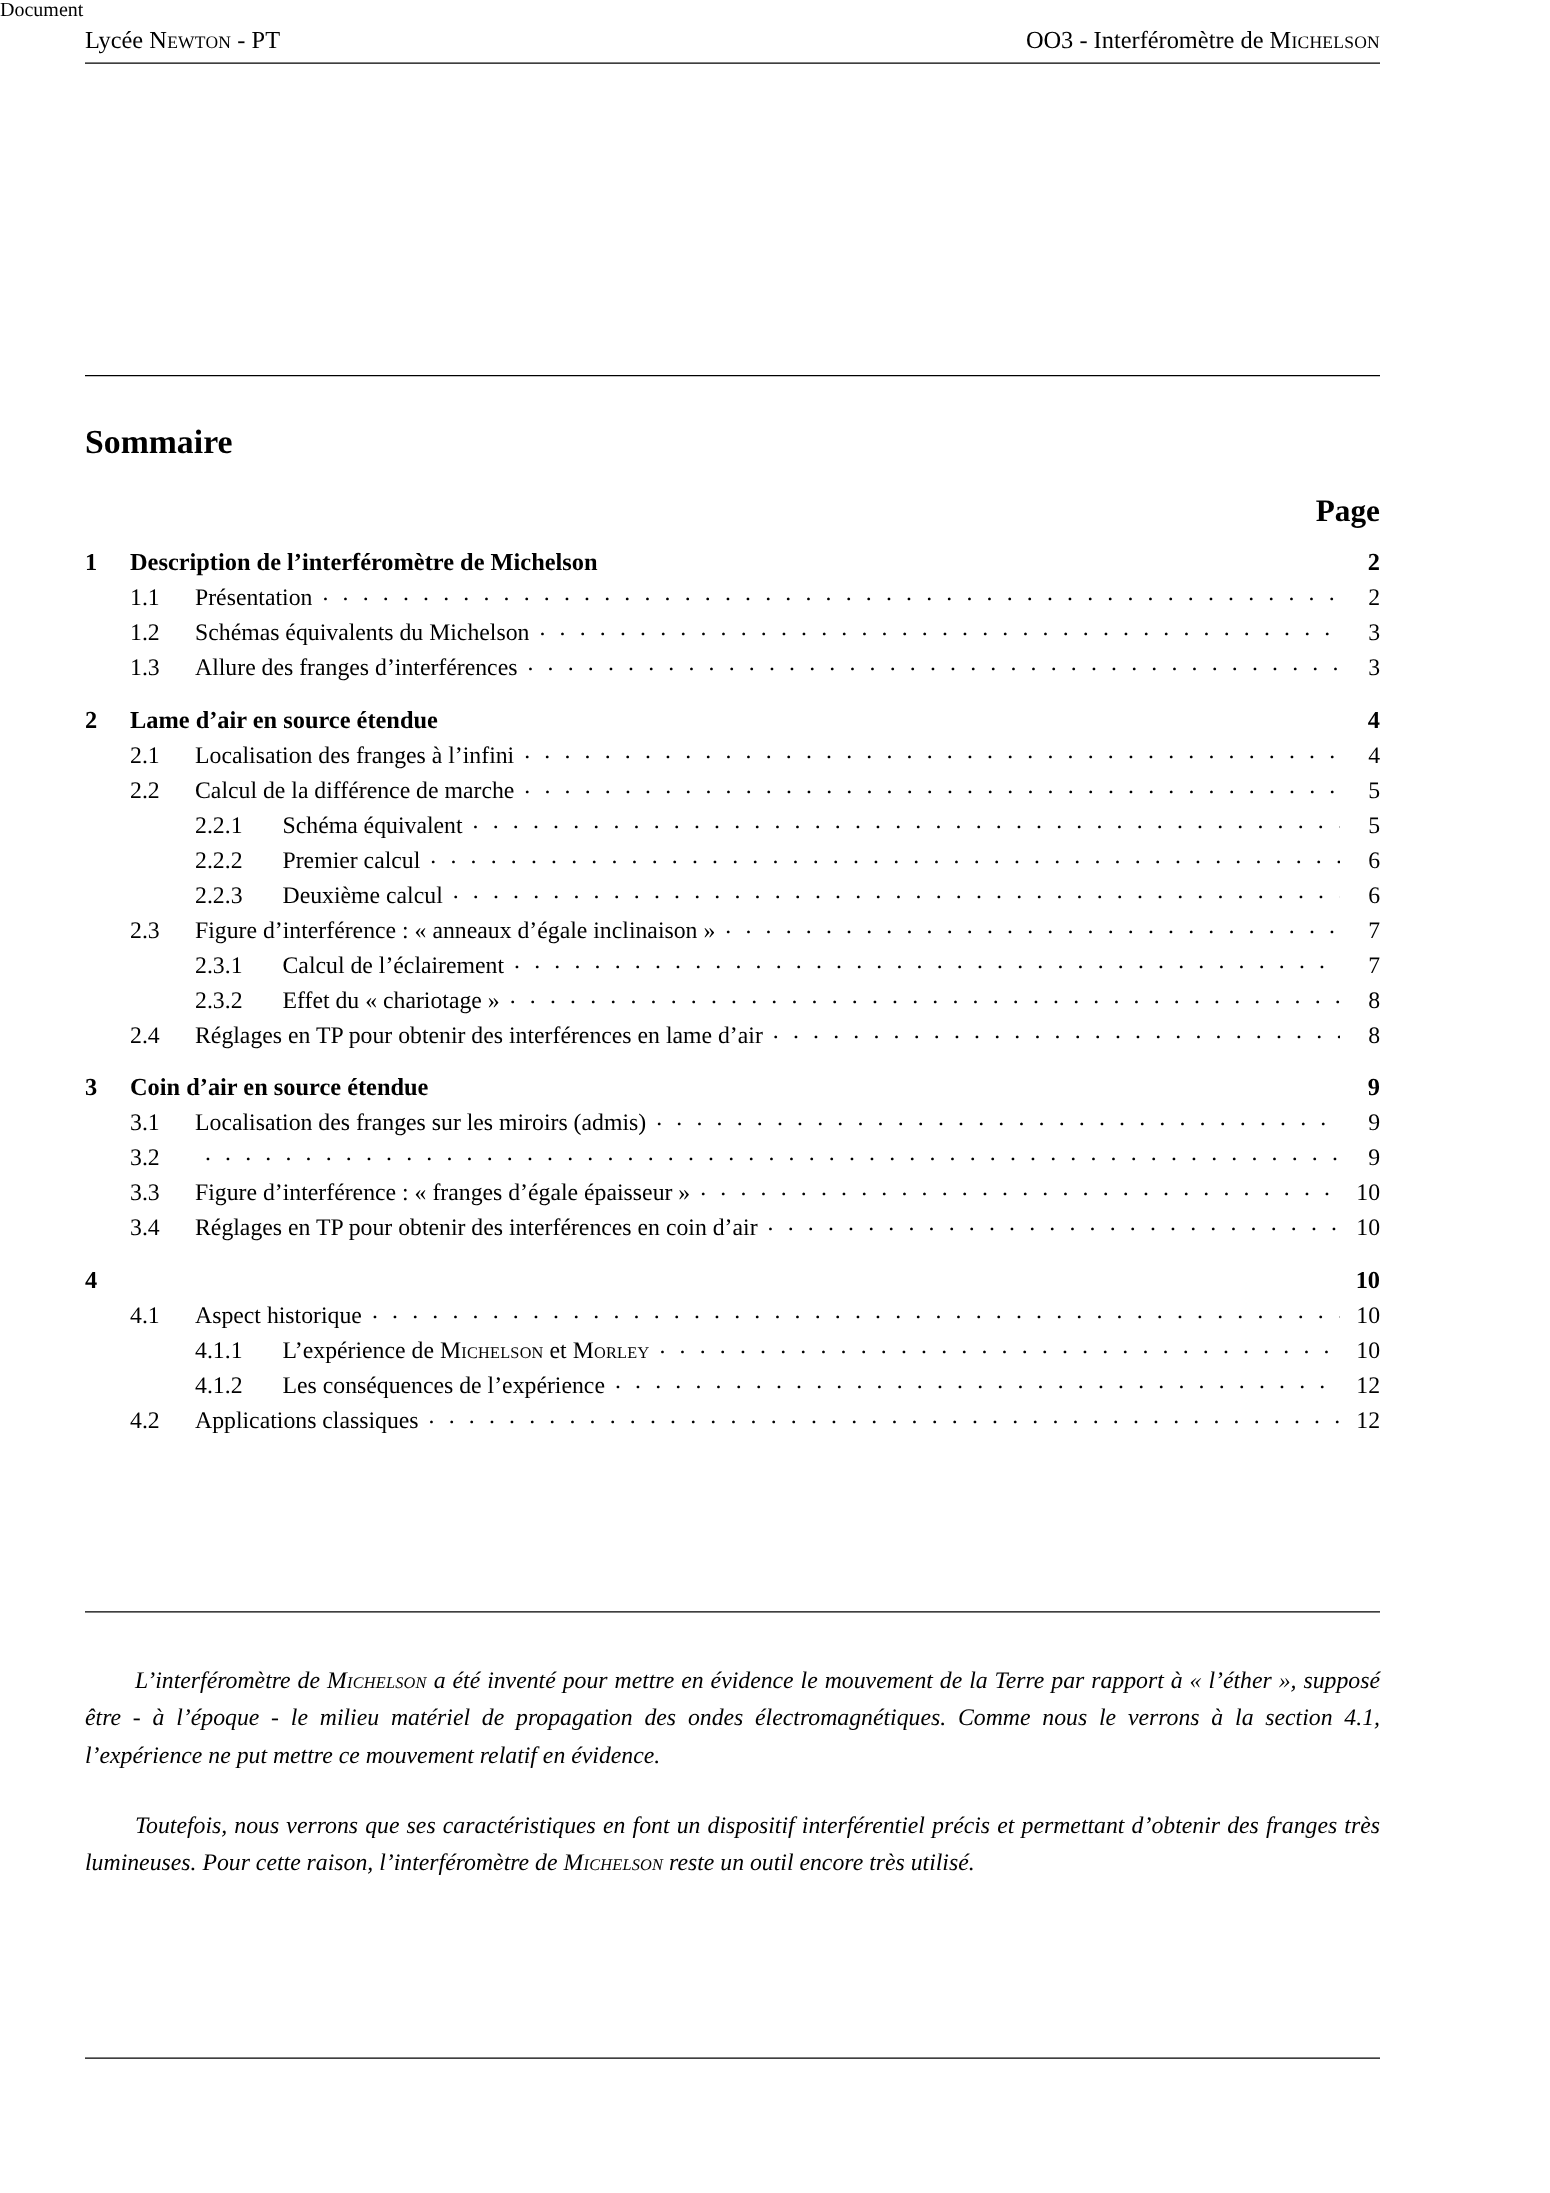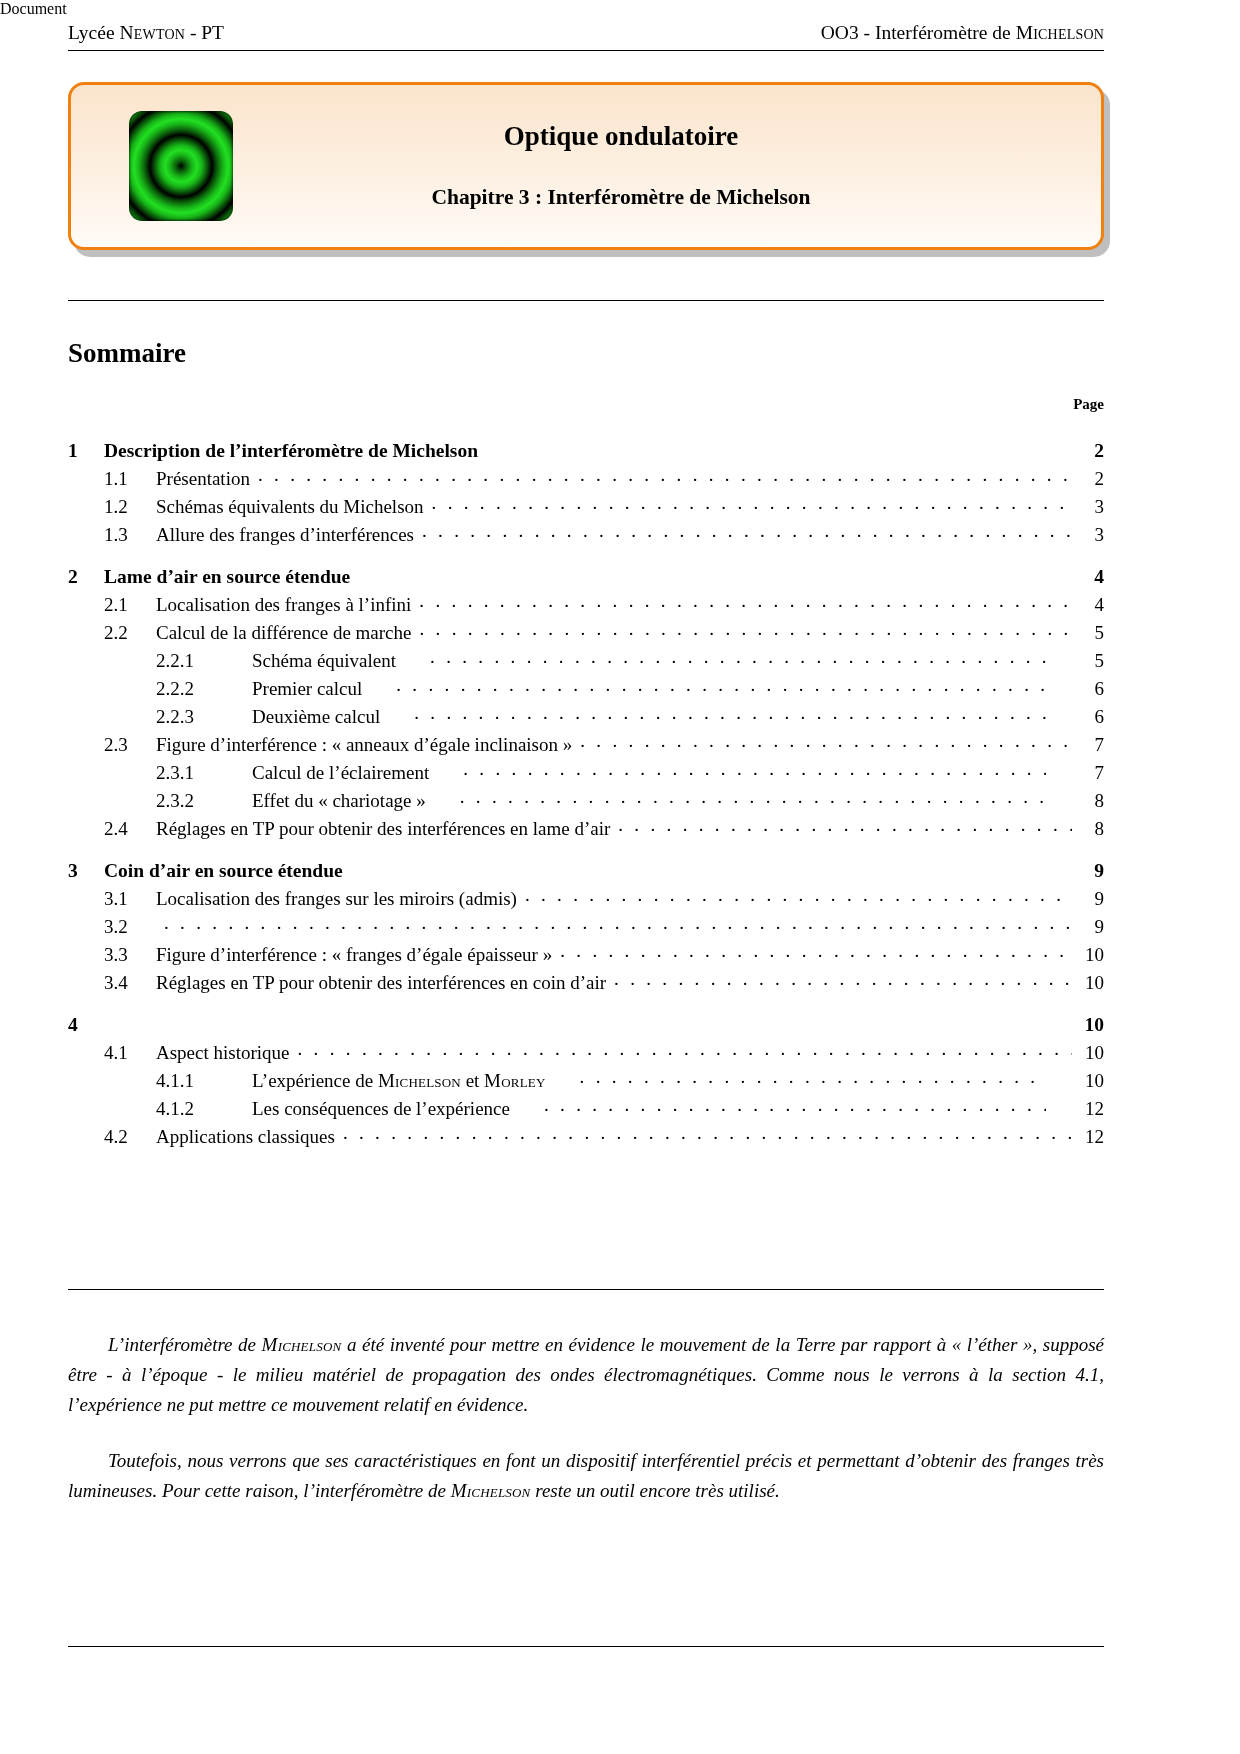--- a/index.html
+++ b/index.html
@@ -142,21 +142,21 @@
     left: 68px;
     top: 338px;
     font-size: 27px;
     font-weight: bold;
   }
 
   .page-col-head {
     position: absolute;
     right: 68px;
     top: 396px;
-    font-size: 15px;
+    font-size: 25px;
     font-weight: bold;
   }
 
   .toc {
     position: absolute;
     left: 68px;
     right: 68px;
     top: 438px;
   }
   .toc-row {
@@ -166,21 +166,21 @@
     line-height: 26px;
     white-space: nowrap;
   }
   .toc-row.lvl1 {
     font-weight: bold;
     margin-top: 16px;
     font-size: 19.5px;
   }
   .toc-row.lvl1:first-child { margin-top: 0; }
   .toc-row.lvl2 { margin-top: 2px; }
-  .toc-row.lvl3 { margin-top: 2px; gap: 26px; }
+  .toc-row.lvl3 { margin-top: 2px; }
 
   .toc-num {
     flex: none;
     text-align: left;
   }
   .lvl1 .toc-num { width: 36px; margin-left: 0px; }
   .lvl2 .toc-num { width: 52px; margin-left: 36px; }
   .lvl3 .toc-num { width: 70px; margin-left: 88px; }
 
   .toc-label { flex: none; }
@@ -241,32 +241,20 @@
 
 
 <div class="page">
 
   <div class="running-head">
     <div><span>Lycée </span><span class="smallcaps">Newton</span><span> - PT</span></div>
     <div><span>OO3 - Interféromètre de </span><span class="smallcaps">Michelson</span></div>
   </div>
   <div class="header-rule"></div>
 
-  <div class="title-box-wrap">
-    <div class="title-box-shadow"></div>
-    <div class="title-box">
-      <div class="rings-cell">
-        <div class="rings"></div>
-      </div>
-      <div class="title-text">
-        <div class="title-main">Optique ondulatoire</div>
-        <div class="title-sub">Chapitre 3 : Interféromètre de Michelson</div>
-      </div>
-    </div>
-  </div>
 
   <div class="rule-thick" id="rule-toc-top"></div>
 
   <div class="sommaire-title">Sommaire</div>
   <div class="page-col-head">Page</div>
 
   <div class="toc" id="toc">
       <div class="toc-row lvl1">
         <span class="toc-num">1</span>
         <span class="toc-label">Description de l’interféromètre de Michelson</span>

